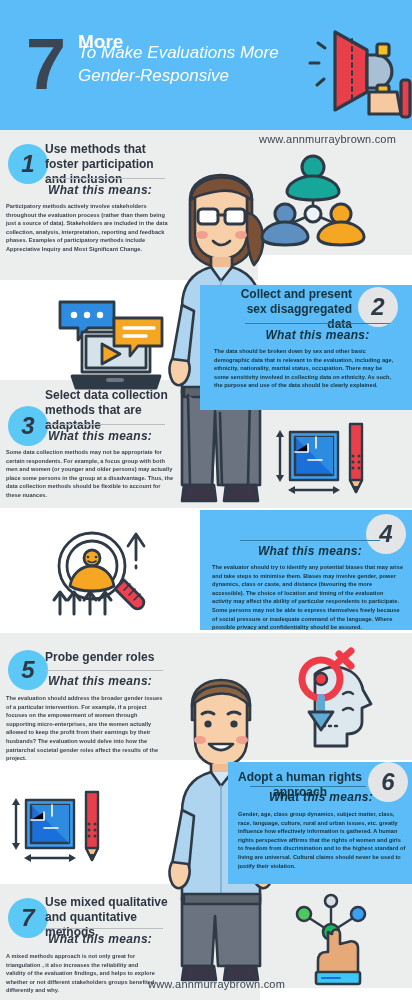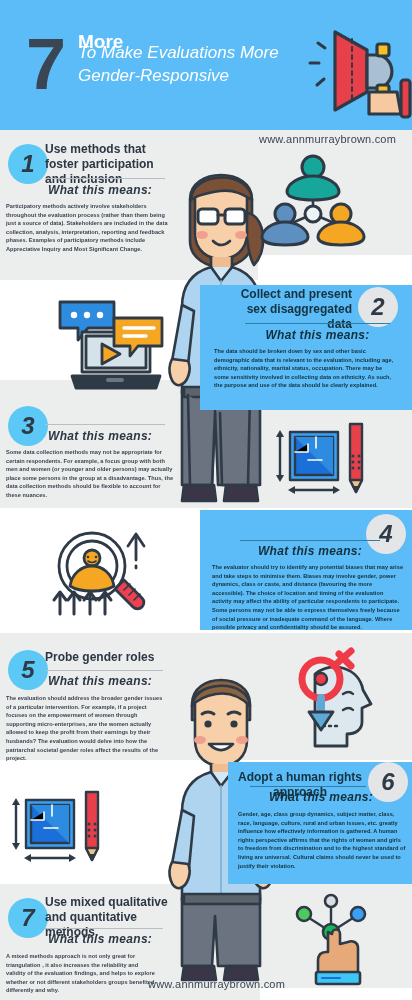--- a/index.html
+++ b/index.html
@@ -297,20 +297,21 @@
         <rect x="48" y="80" width="18" height="4" rx="2" fill="#6b7785" stroke="none"></rect>
         <path d="M56 20 L104 20 L104 48 L80 48 L72 58 L72 48 L56 48 Z" fill="#f5a623"></path>
         <line x1="66" y1="30" x2="96" y2="30" stroke="#ffffff" stroke-width="3.4"></line>
         <line x1="66" y1="38" x2="88" y2="38" stroke="#ffffff" stroke-width="3.4"></line>
       </g>
     </svg>
   </div>
 
   <div class="card card-plain" style="left:0px;top:382px;width:180px;height:136px;">
     <div class="num-badge num-cyan" style="left:8px;top:24px;">3</div>
+    <div class="card-title" style="left:45px;top:6px;width:130px;">Select data collection methods that are adaptable</div>
     <div class="rule" style="left:45px;top:42px;width:120px;"></div>
     <div class="wtm" style="left:48px;top:47px;">What this means:</div>
     <div class="body-text" style="left:6px;top:66px;width:170px;">Some data collection methods  may not be appropriate for certain respondents. For example, a focus group with both men and women  (or younger and older persons) may actually place some persons in the group at a disadvantage. Thus, the data collection methods  should be flexible to account for these nuances.</div>
   </div>
   <div class="icon-box" style="left:272px;top:422px;">
     <svg width="98" height="78" viewBox="0 0 98 78">
       <g stroke="#2f3a47" stroke-width="2.4" stroke-linejoin="round" stroke-linecap="round">
         <rect x="18" y="10" width="48" height="48" fill="#3aa0f5"></rect>
         <rect x="23" y="15" width="38" height="38" fill="#1b6fd8"></rect>
         <path d="M23 15 L61 15 L61 53 Z" fill="#2e8ce0" stroke="none"></path>

